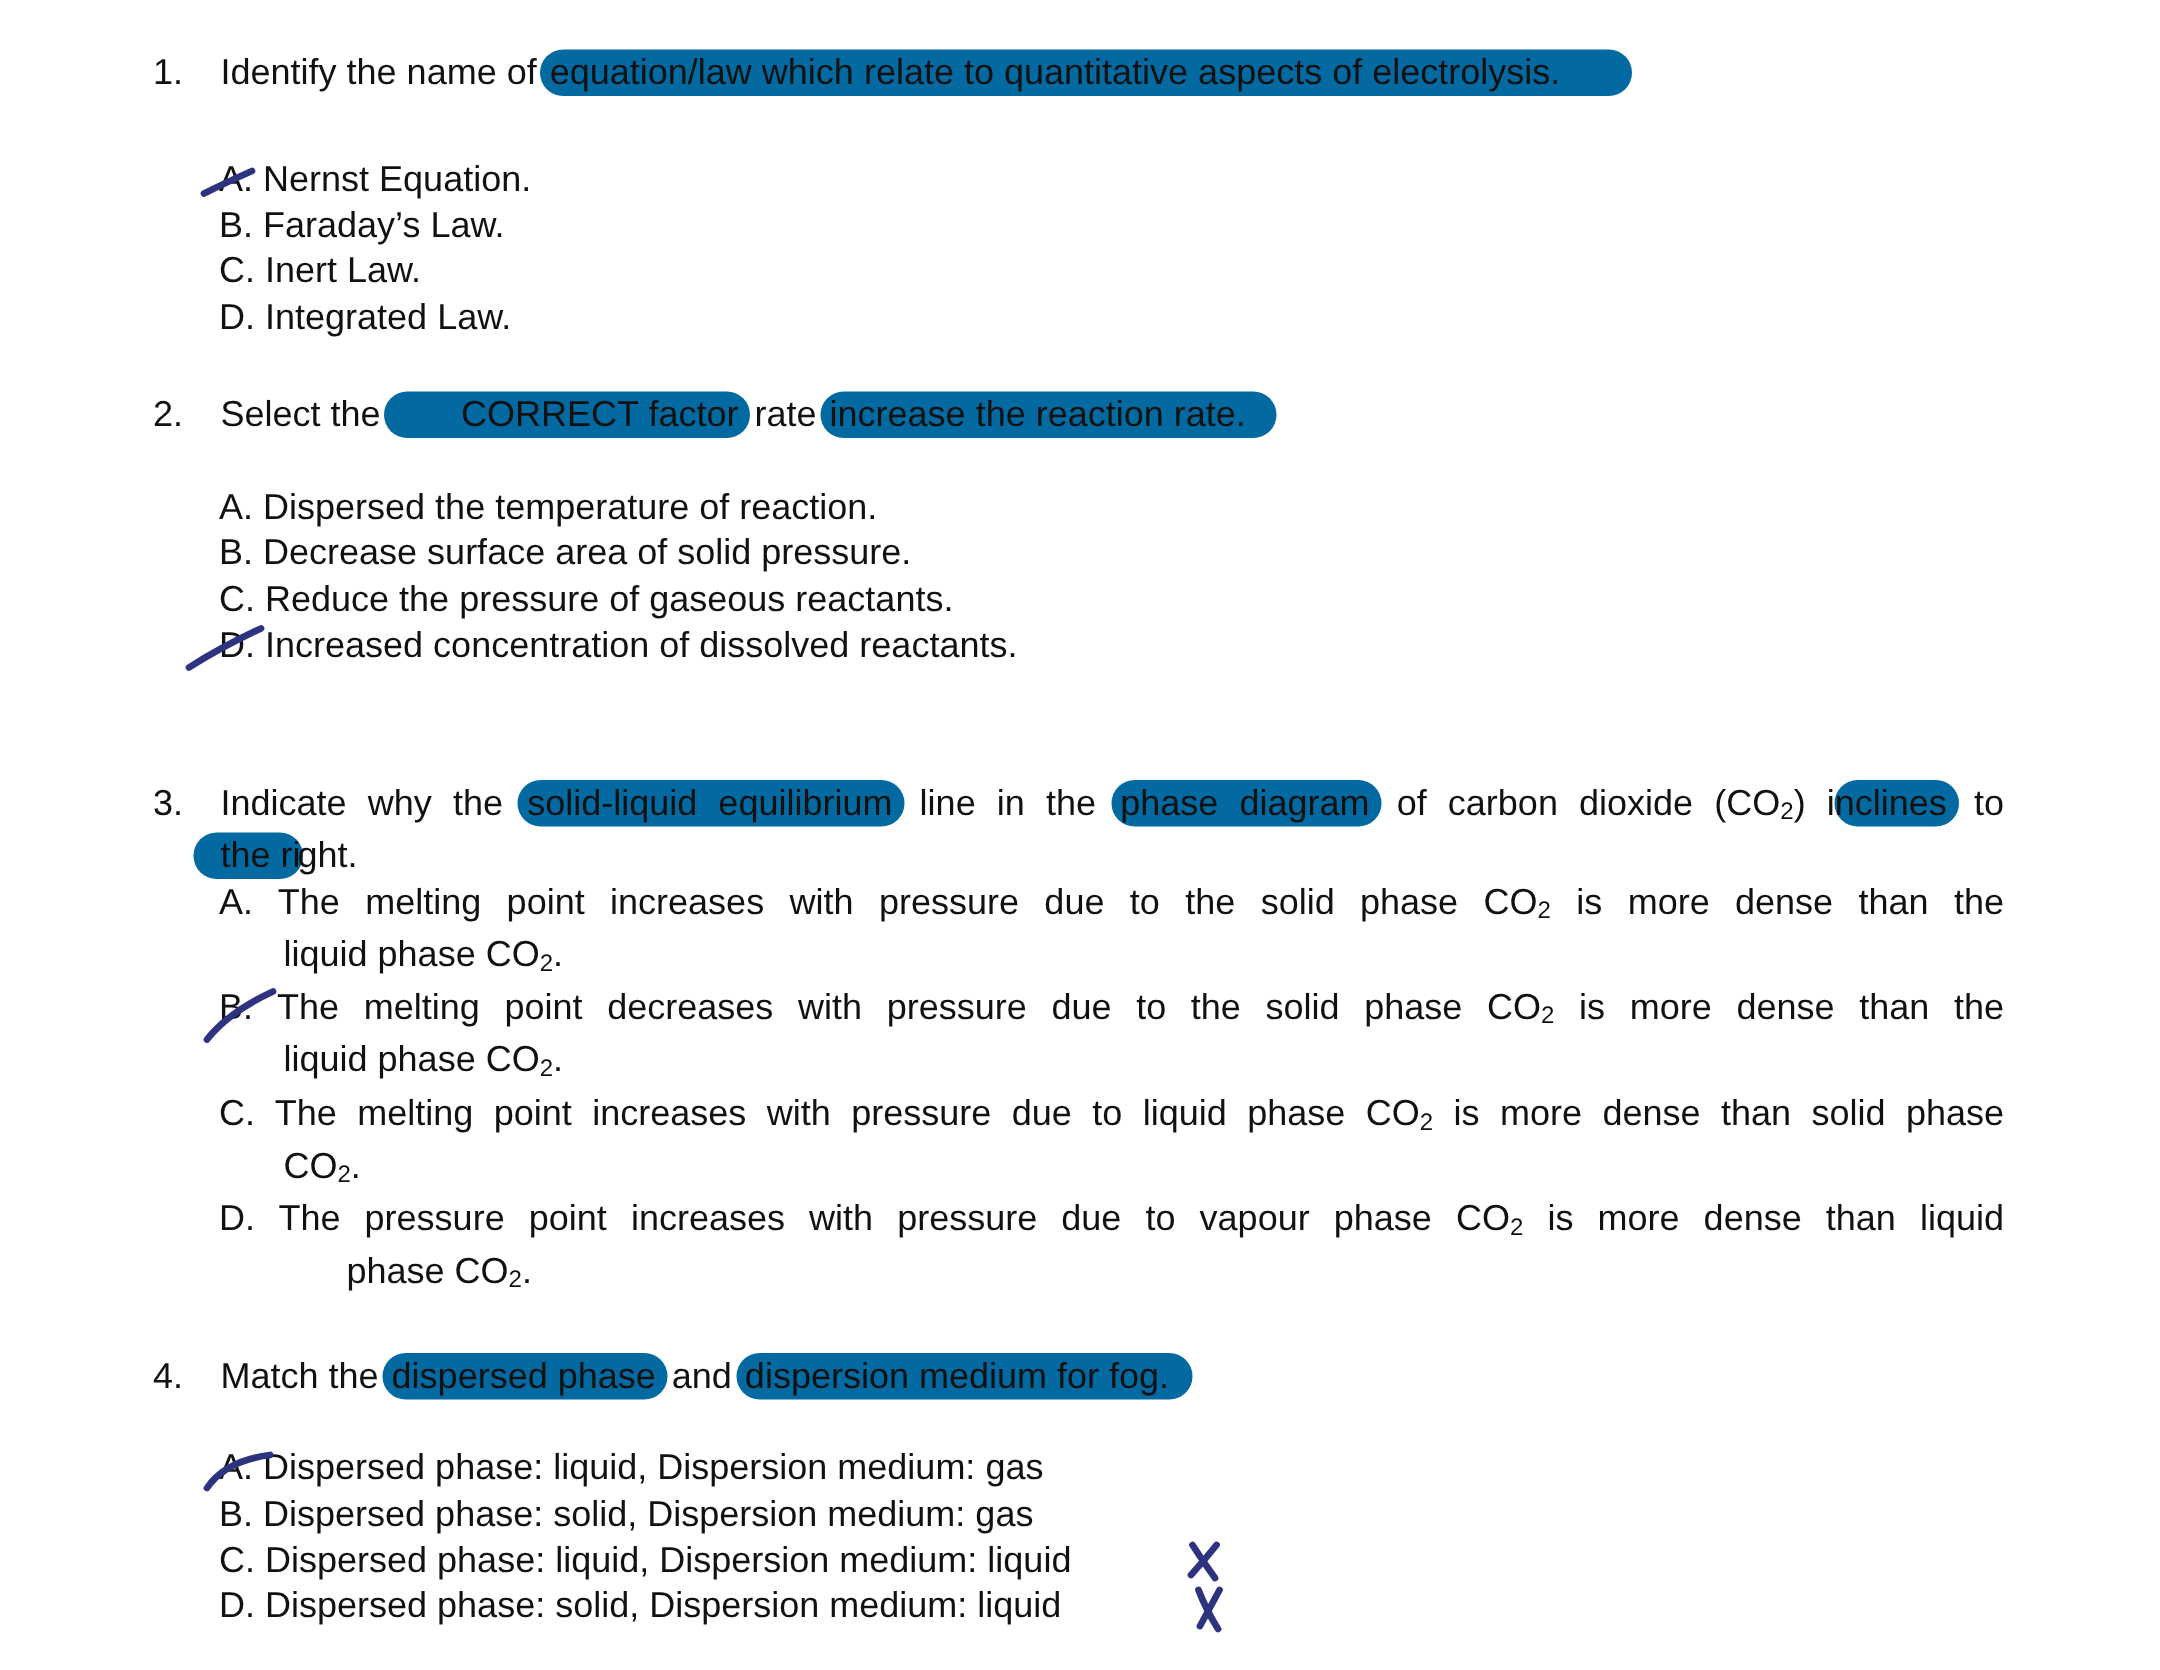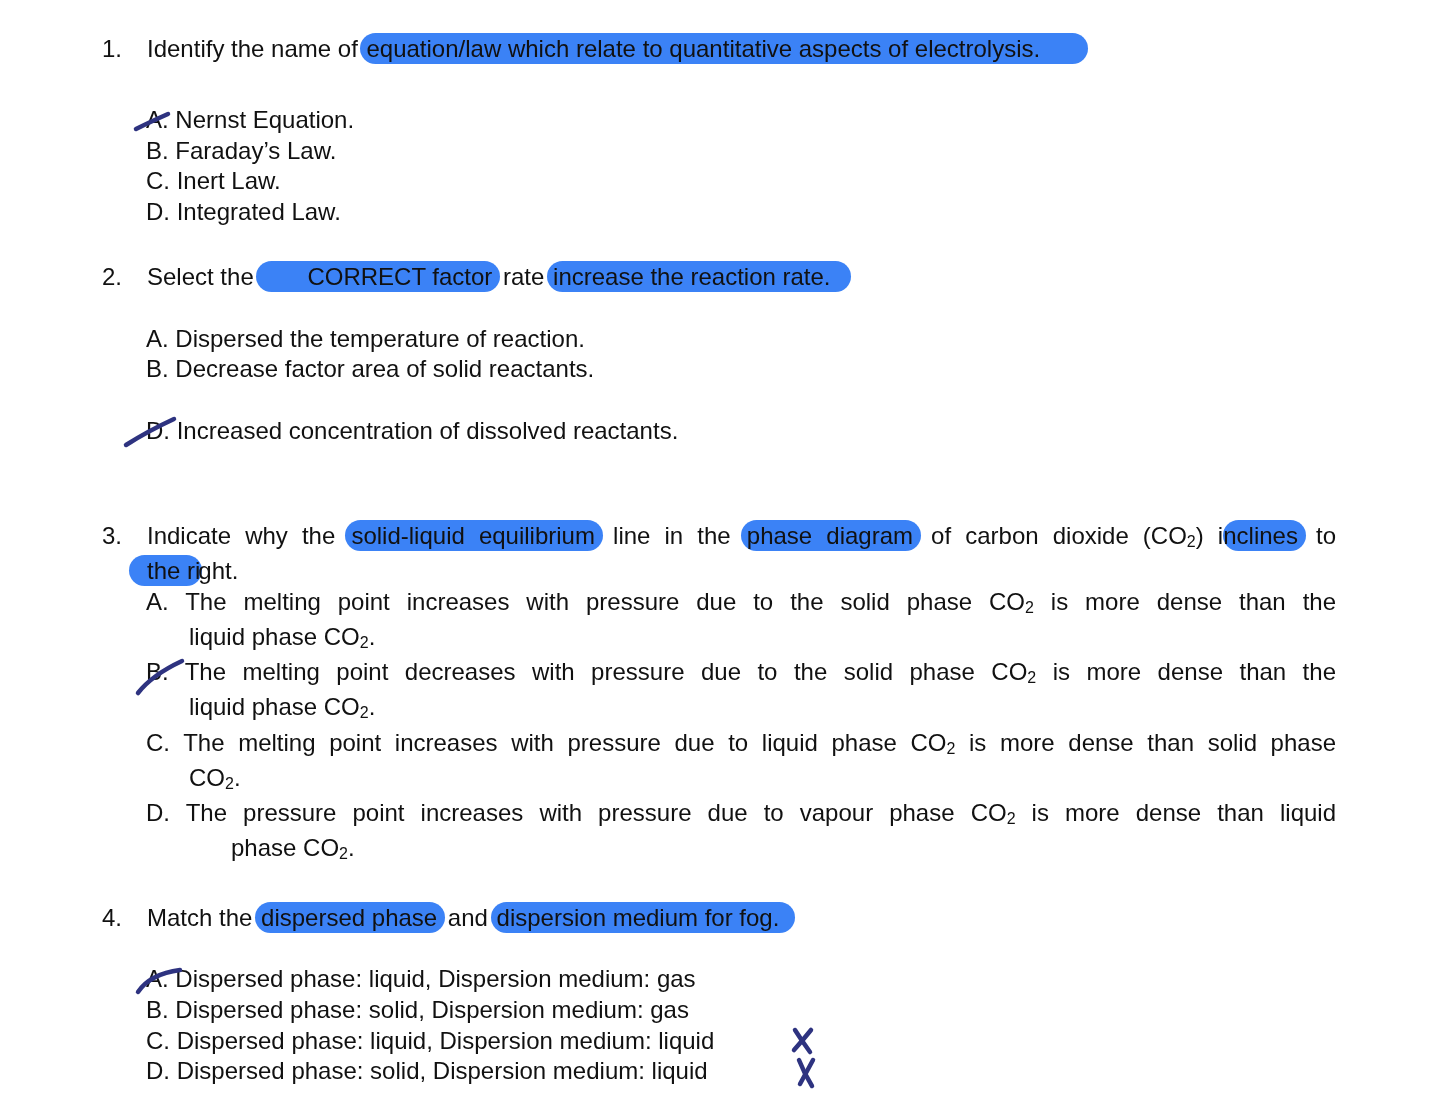--- a/index.html
+++ b/index.html
@@ -27,21 +27,21 @@
       position: absolute;
       left: 102px;
       line-height: 35px;
       white-space: nowrap;
     }
     .q-num {
       display: inline-block;
       width: 45px;
     }
     .hl {
-      background: #3b82f6;
+      background: #0369a1;
       border-radius: 18px;
       padding: 2px 8px 2px 6px;
       margin-left: -4px;
       margin-right: -4px;
     }
     .bold { font-weight: normal; margin-left: 45px; }
     .opt {
       position: absolute;
       left: 146px;
       line-height: 31px;
@@ -97,21 +97,22 @@
   <div class="opt" style="top:104px;"><span>A.</span> <span>Nernst Equation.</span></div>
   <div class="opt" style="top:135px;"><span>B.</span> <span>Faraday’s Law.</span></div>
   <div class="opt" style="top:165px;"><span>C.</span> <span>Inert Law.</span></div>
   <div class="opt" style="top:196px;"><span>D.</span> <span>Integrated Law.</span></div>
 
   <div class="q-stem" style="top:259px;">
     <span class="q-num">2.</span><span>Select the</span> <span class="hl"><span class="bold">CORRECT</span> <span>factor</span></span> <span>rate</span> <span class="hl" style="padding-right:20px;">increase the reaction rate.</span>
   </div>
 
   <div class="opt" style="top:323px;"><span>A.</span> <span>Dispersed the temperature of reaction.</span></div>
-  <div class="opt" style="top:353px;"><span>B.</span> <span>Decrease factor area of solid reactants.</span></div>
+  <div class="opt" style="top:353px;"><span>B.</span> <span>Decrease surface area of solid pressure.</span></div>
+  <div class="opt" style="top:384px;"><span>C.</span> <span>Reduce the pressure of gaseous reactants.</span></div>
   <div class="opt" style="top:415px;"><span>D.</span> <span>Increased concentration of dissolved reactants.</span></div>
 
   <div class="q3-stem">
     <span class="q3-line1"><span class="q-num">3.</span><span>Indicate why the</span> <span class="hl">solid-liquid equilibrium</span> <span>line in the</span> <span class="hl">phase diagram</span> <span>of carbon dioxide (CO</span><sub>2</sub><span>) i</span><span class="hl" style="margin-left:0;padding-left:0;">nclines</span> <span>to</span></span>
     <span class="q3-line2"><span class="hl" style="margin-left:-18px;padding-left:18px;padding-right:2px;">the ri</span><span>ght.</span></span>
   </div>
 
   <div class="opt-just" style="top:584px;"><span>A.</span> <span>The melting point increases with pressure due to the solid phase CO</span><sub>2</sub><span> is more dense than the</span></div>
   <div class="opt-cont" style="top:619px;"><span>liquid phase CO</span><sub>2</sub><span>.</span></div>
 

